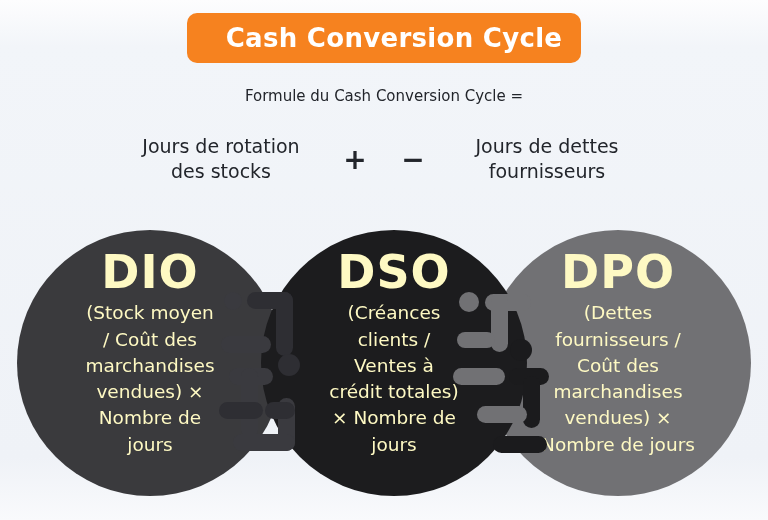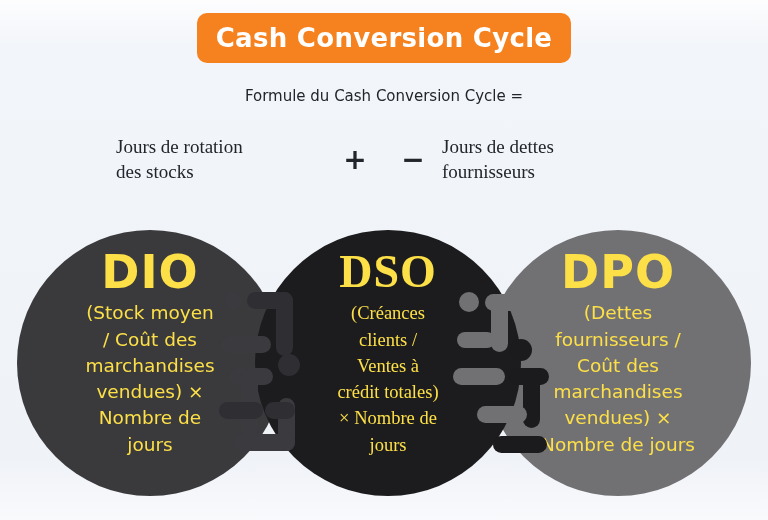--- a/index.html
+++ b/index.html
@@ -49,47 +49,47 @@
     position: absolute;
     top: 134px;
     left: 0;
     width: 100%;
     display: flex;
     justify-content: center;
     align-items: center;
   }
   .term {
     white-space: pre-line;
+    text-align: center;
     font-size: 19px;
     line-height: 1.32;
     font-weight: 500;
     color: #22252b;
-    font-family: Liberation Serif, serif;
   }
   .t1 { width: 210px; }
   .t2 { width: 190px; }
   .t3 { width: 210px; }
   .op {
     width: 58px;
     text-align: center;
     font-size: 28px;
     font-weight: 700;
     color: #22252b;
   }
   .circle {
     position: absolute;
     top: 230px;
     width: 266px;
     height: 266px;
     border-radius: 50%;
-    color: #fde047;
+    color: #fef9c3;
     text-align: center;
   }
   .circle.c1 { left: 17px;  z-index: 1; }
-  .circle.c2 { left: 255px; z-index: 2; font-family: Liberation Serif, serif; }
+  .circle.c2 { left: 261px; z-index: 2; }
   .circle.c3 { left: 485px; z-index: 1; }
   .circle-label {
     margin-top: 18px;
     font-size: 46px;
     line-height: 1.05;
     font-weight: 700;
     letter-spacing: 1px;
   }
   .circle-formula {
     margin: 4px auto 0 auto;
@@ -108,21 +108,21 @@
     pointer-events: none;
   }
   .cluster.left  { left: 219px; }
   .cluster.right { left: 453px; }
 </style>
 </head>
 <body>
 
 <div class="canvas">
 
-  <div class="badge" style="background-color: rgb(246, 130, 31);">
+  <div class="badge" style="background-color: rgb(246, 130, 31); padding-left: 20px;">
     <span>Cash Conversion Cycle</span>
   </div>
 
   <div class="subtitle">Formule du Cash Conversion Cycle =</div>
 
   <div class="formula-row">
     <div class="term t1">Jours de rotation
 des stocks</div>
     <div class="op">+</div>
     <div class="op">−</div>

